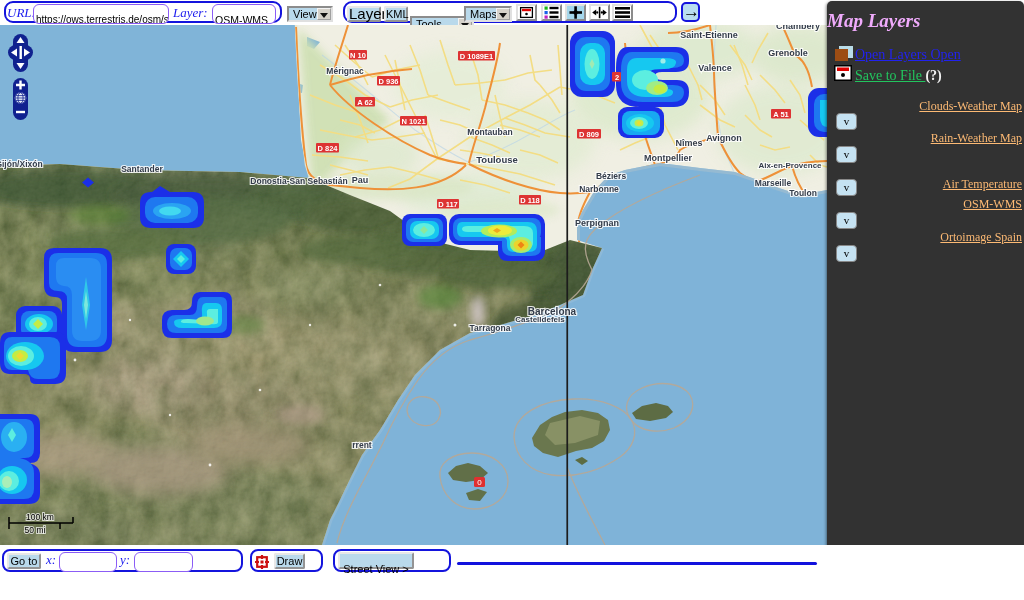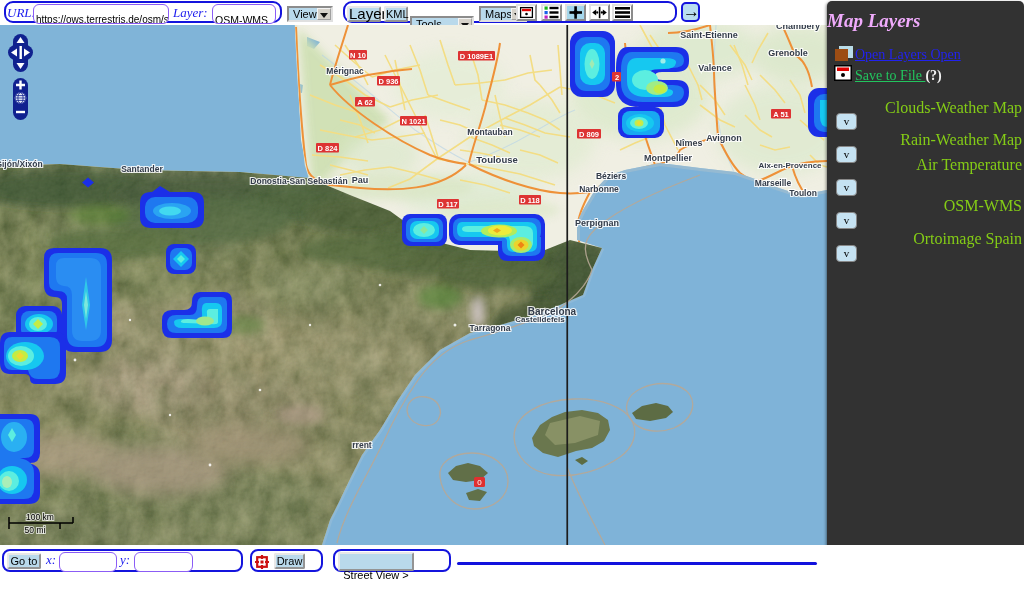--- a/index.html
+++ b/index.html
@@ -9,37 +9,37 @@
 .grp{position:absolute;border:2px solid #1414dd;border-radius:9px;background:#fff;}
 .lbl{position:absolute;font-family:"Liberation Serif",serif;font-style:italic;color:#1a1aee;font-size:13px;}
 .inp{position:absolute;background:#fff;border:1px solid #8b5cf6;border-radius:6px;font-size:10.5px;color:#000;padding:9px 2px;font-family:"Liberation Sans",sans-serif;overflow:hidden;white-space:nowrap;}
 .btn{position:absolute;background:#b9d9eb;border:2px outset #e8e8e8;font-size:12px;color:#000;
 text-align:center;font-family:"Liberation Sans",sans-serif;border-radius:2px;}
 .sel{position:absolute;background:#b9d9eb;border:2px inset #e0e0e0;font-size:12px;color:#000;}
 .selarrow{position:absolute;right:0px;top:0px;bottom:0px;width:14px;background:#d6d2ca;border:1px outset #f4f4f4;}
 .selarrow:after{content:"";position:absolute;left:2px;top:4px;border:4px solid transparent;border-top:5px solid #111;}
 .ibtn{position:absolute;background:#fff;border:2px outset #e0e0e0;width:21px;height:17px;}
 .vbtn{position:absolute;left:9px;width:21px;height:17px;background:#c5e2f2;border:1px solid #888;border-radius:4px;font-size:11px;color:#000;text-align:center;line-height:15px;font-family:"Liberation Serif",serif;}
-.pl{position:absolute;right:2px;font-family:"Liberation Serif",serif;font-size:16px;color:#84cc16;white-space:nowrap;}
+.pl{position:absolute;right:2px;font-family:"Liberation Serif",serif;font-size:12px;color:#fdba74;text-decoration:underline;white-space:nowrap;}
 </style>
 </head>
 <body>
 <div id="stage">
   <div style="position:absolute;left:0;top:0;width:1024px;height:25px;background:#fff;"></div>
   <div class="grp" style="left:4px;top:1px;width:278px;height:22px;"></div>
   <div class="lbl" style="left:7px;top:5px;">URL:</div>
   <div class="inp" style="left:33px;top:4px;width:136px;height:16px;font-size:10px;">https://ows.terrestris.de/osm/s</div>
   <div class="lbl" style="left:173px;top:5px;">Layer:</div>
   <div class="inp" style="left:212px;top:4px;width:64px;height:16px;">OSM-WMS</div>
   <div class="sel" style="left:287px;top:6px;width:46px;height:16px;padding:0 0 0 4px;font-size:11px;line-height:13px;">View<span class="selarrow"></span></div>
   <div class="grp" style="left:343px;top:1px;width:334px;height:22px;"></div>
   <div class="btn" style="left:347px;top:6px;width:34px;height:16px;font-size:15px;line-height:12px;">Layers</div>
   <div class="btn" style="left:384px;top:6px;width:24px;height:16px;font-size:11px;line-height:12px;">KML</div>
   <div class="sel" style="left:410px;top:16px;width:64px;height:16px;padding:0 0 0 4px;font-size:11px;line-height:13px;">Tools<span class="selarrow"></span></div>
-  <div class="sel" style="left:464px;top:6px;width:48px;height:16px;padding:0 0 0 4px;font-size:11px;line-height:13px;margin-left:15px;">Maps<span class="selarrow"></span></div>
+  <div class="sel" style="left:464px;top:6px;width:48px;height:16px;padding:0 0 0 4px;font-size:11px;line-height:13px;">Maps<span class="selarrow"></span></div>
   <div class="ibtn" style="left:516px;top:4px;">
     <svg width="17" height="13" style="position:absolute;left:0;top:0">
       <rect x="2.6" y="1.6" width="11.8" height="9.8" fill="#fff" stroke="#000" stroke-width="1.3"></rect>
       <rect x="4" y="2.8" width="9" height="2.4" fill="#e00000"></rect>
       <circle cx="8.5" cy="8" r="1.3" fill="#000"></circle>
     </svg>
   </div>
   <div class="ibtn" style="left:541px;top:4px;">
     <svg width="17" height="13" style="position:absolute;left:0;top:0">
       <rect x="1.5" y="0.5" width="3.2" height="3.2" fill="#18b818"></rect>
@@ -565,21 +565,21 @@
           <rect x="0.75" y="0.75" width="16.5" height="14.5" fill="#fff" stroke="#000" stroke-width="1.5"></rect>
           <rect x="3" y="2.5" width="12" height="3.5" fill="#e00000"></rect>
           <circle cx="9" cy="10" r="2" fill="#000"></circle>
         </svg>
     </div>
     <div style="position:absolute;left:28px;top:67px;font-family:'Liberation Serif',serif;font-size:14px;"><span style="color:#22c55e;text-decoration:underline;">Save to File </span><span style="color:#f2f2f2;font-weight:bold;"> (?)</span></div>
     <div class="pl" style="top:98px;">Clouds-Weather Map</div>
     <div class="vbtn" style="top:112px;">v</div>
     <div class="pl" style="top:130px;">Rain-Weather Map</div>
     <div class="vbtn" style="top:145px;">v</div>
-    <div class="pl" style="top:155px;">Air Temperature</div>
+    <div class="pl" style="top:176px;">Air Temperature</div>
     <div class="vbtn" style="top:178px;">v</div>
     <div class="pl" style="top:196px;">OSM-WMS</div>
     <div class="vbtn" style="top:211px;">v</div>
     <div class="pl" style="top:229px;">Ortoimage Spain</div>
     <div class="vbtn" style="top:244px;">v</div>
   </div>
 
   <div style="position:absolute;left:0;top:545px;width:1024px;height:55px;background:#fff;"></div>
   <div class="grp" style="left:2px;top:549px;width:241px;height:23px;border-radius:8px;"></div>
   <div class="btn" style="left:7px;top:553px;width:34px;height:16px;font-size:11px;">Go to</div>
@@ -592,15 +592,15 @@
     <svg width="14" height="14">
         <g fill="none" stroke="#cc1111" stroke-width="2.2">
           <rect x="2.2" y="2.2" width="9.6" height="9.6"></rect>
           <path d="M7 0 L7 4 M7 10 L7 14 M0 7 L4 7 M10 7 L14 7"></path>
         </g>
         <rect x="5.5" y="5.5" width="3" height="3" fill="#cc1111"></rect>
       </svg>
   </div>
   <div class="btn" style="left:274px;top:553px;width:31px;height:16px;font-size:11px;">Draw</div>
   <div class="grp" style="left:333px;top:549px;width:118px;height:23px;border-radius:8px;"></div>
-  <div class="btn" style="left:338px;top:552px;width:76px;height:17px;font-size:11px;padding-top:15px;">Street View &gt;</div>
+  <div class="btn" style="left:338px;top:552px;width:76px;height:17px;font-size:11px;padding-top:9px;">Street View &gt;</div>
   <div style="position:absolute;left:457px;top:562px;width:360px;height:3px;background:#1111dd;border-radius:2px;"></div>
 </div>
 
 </body></html>

